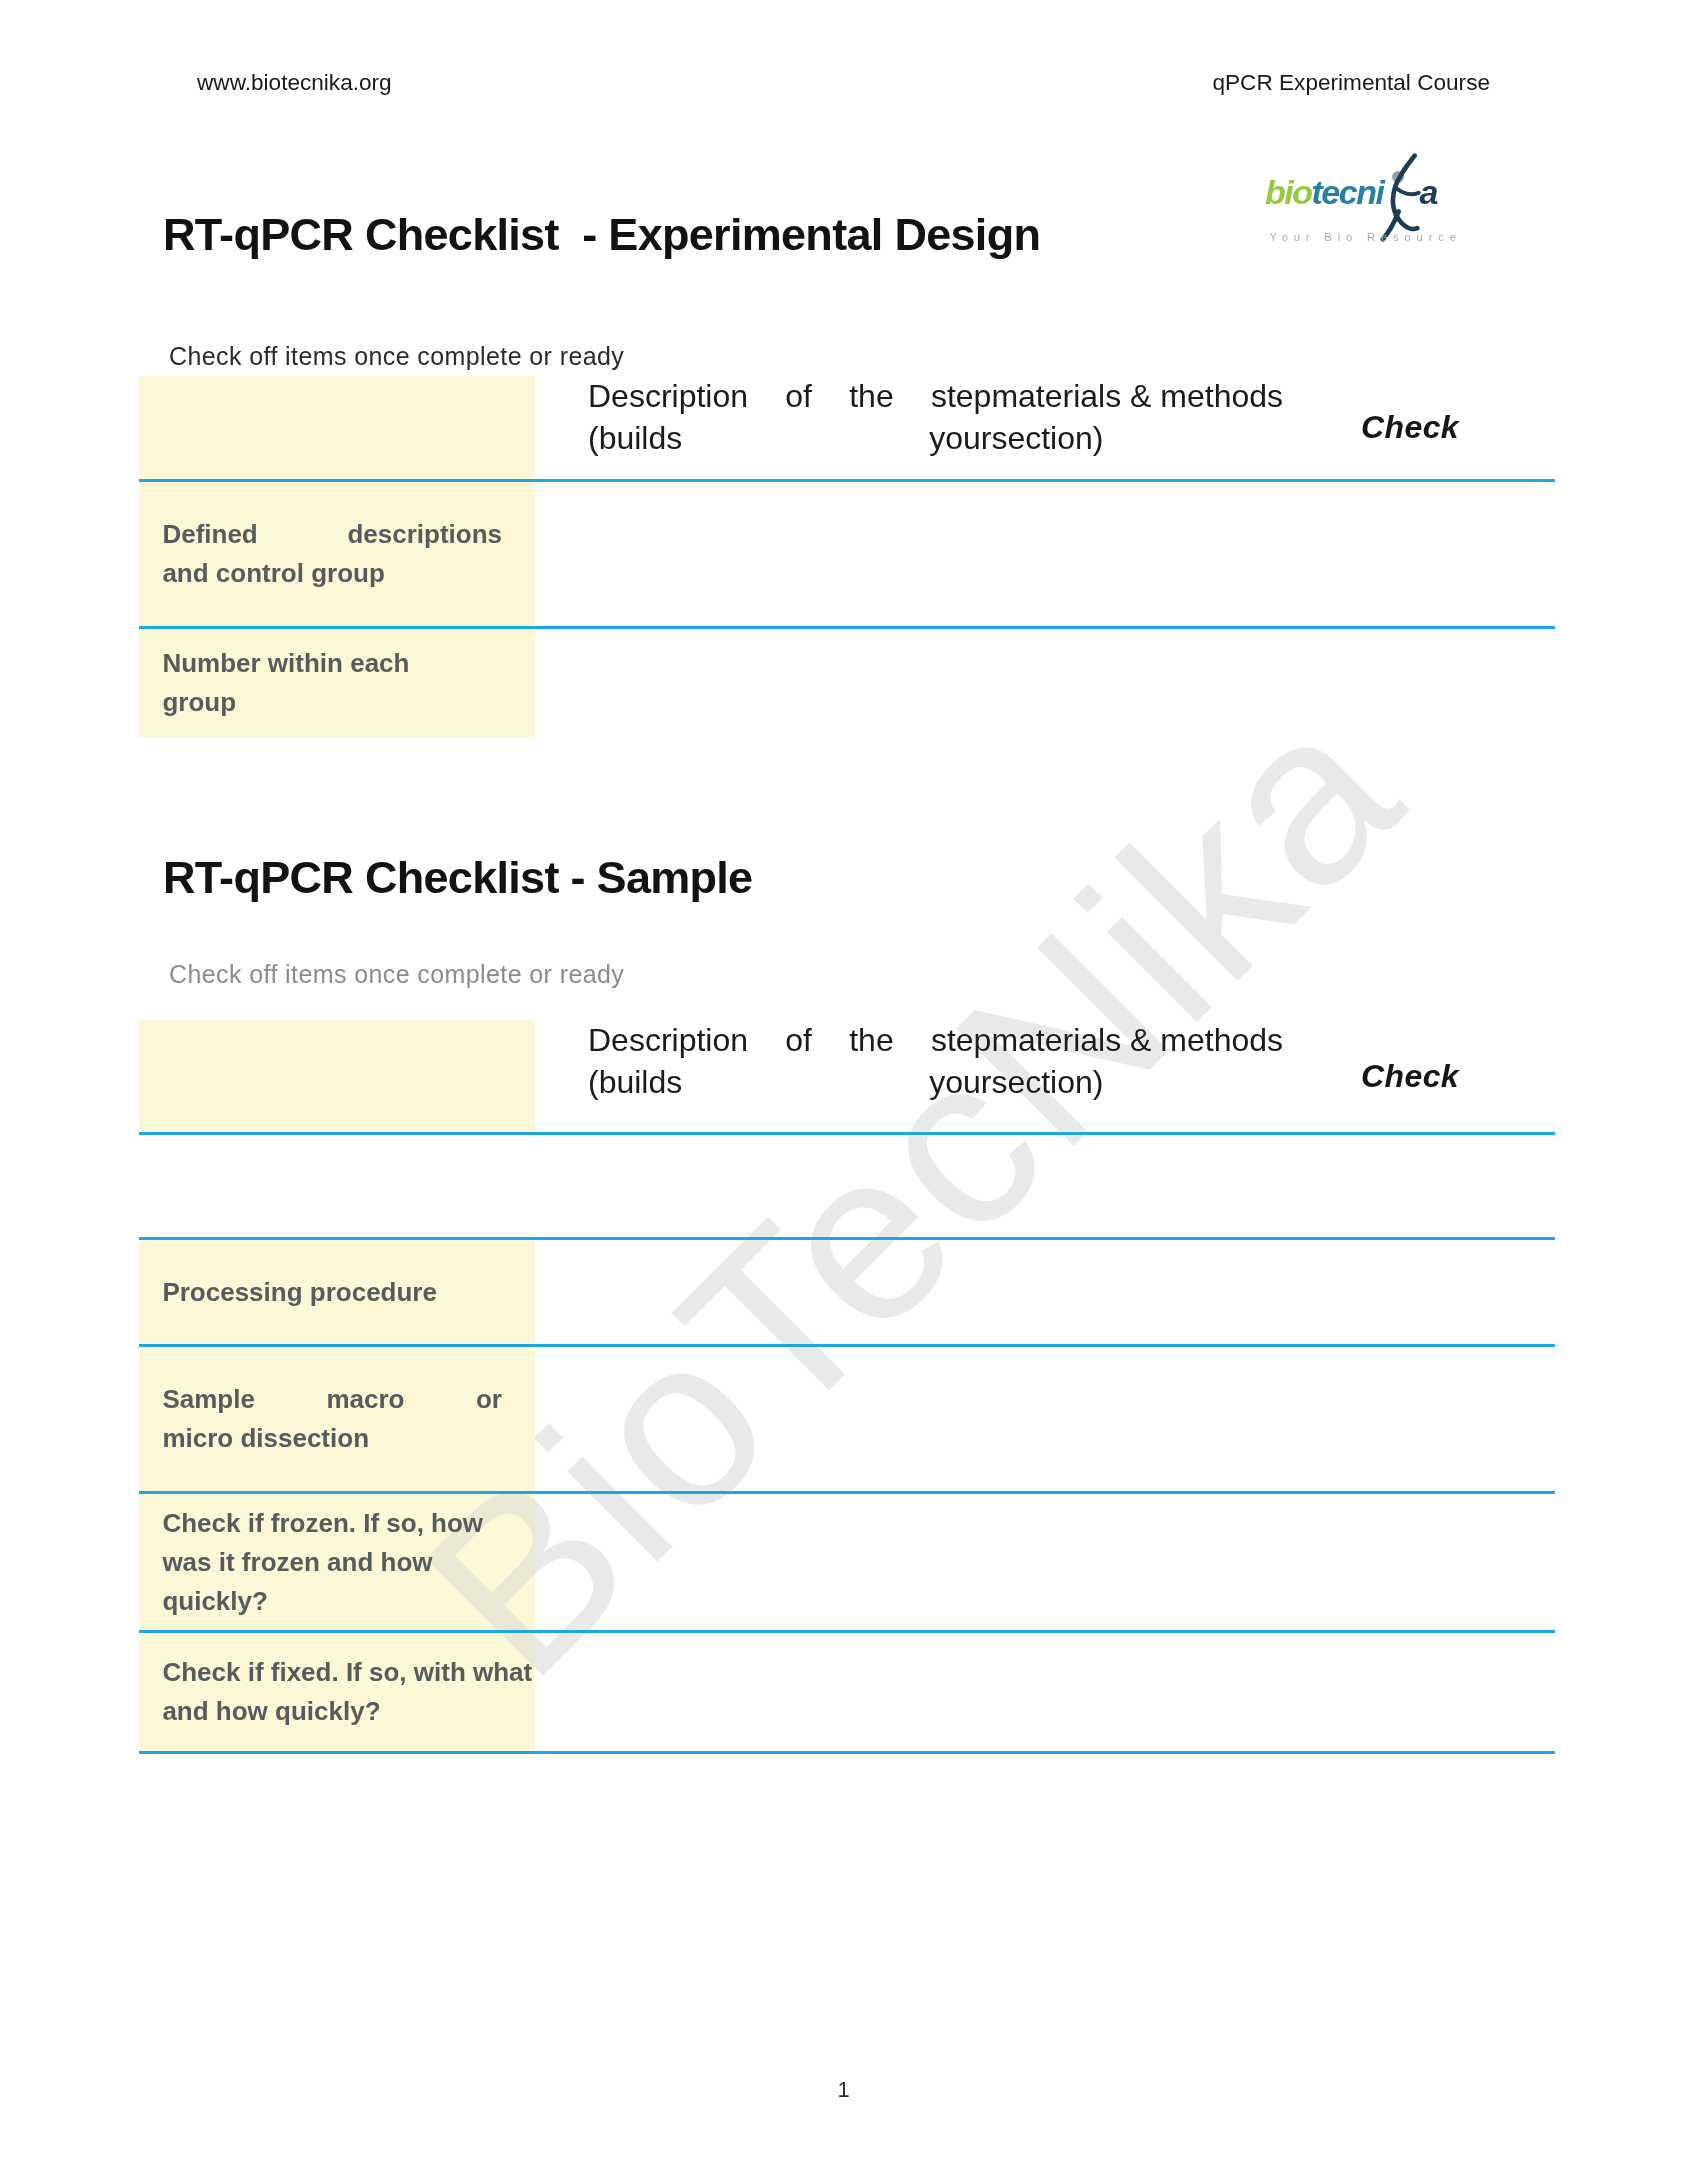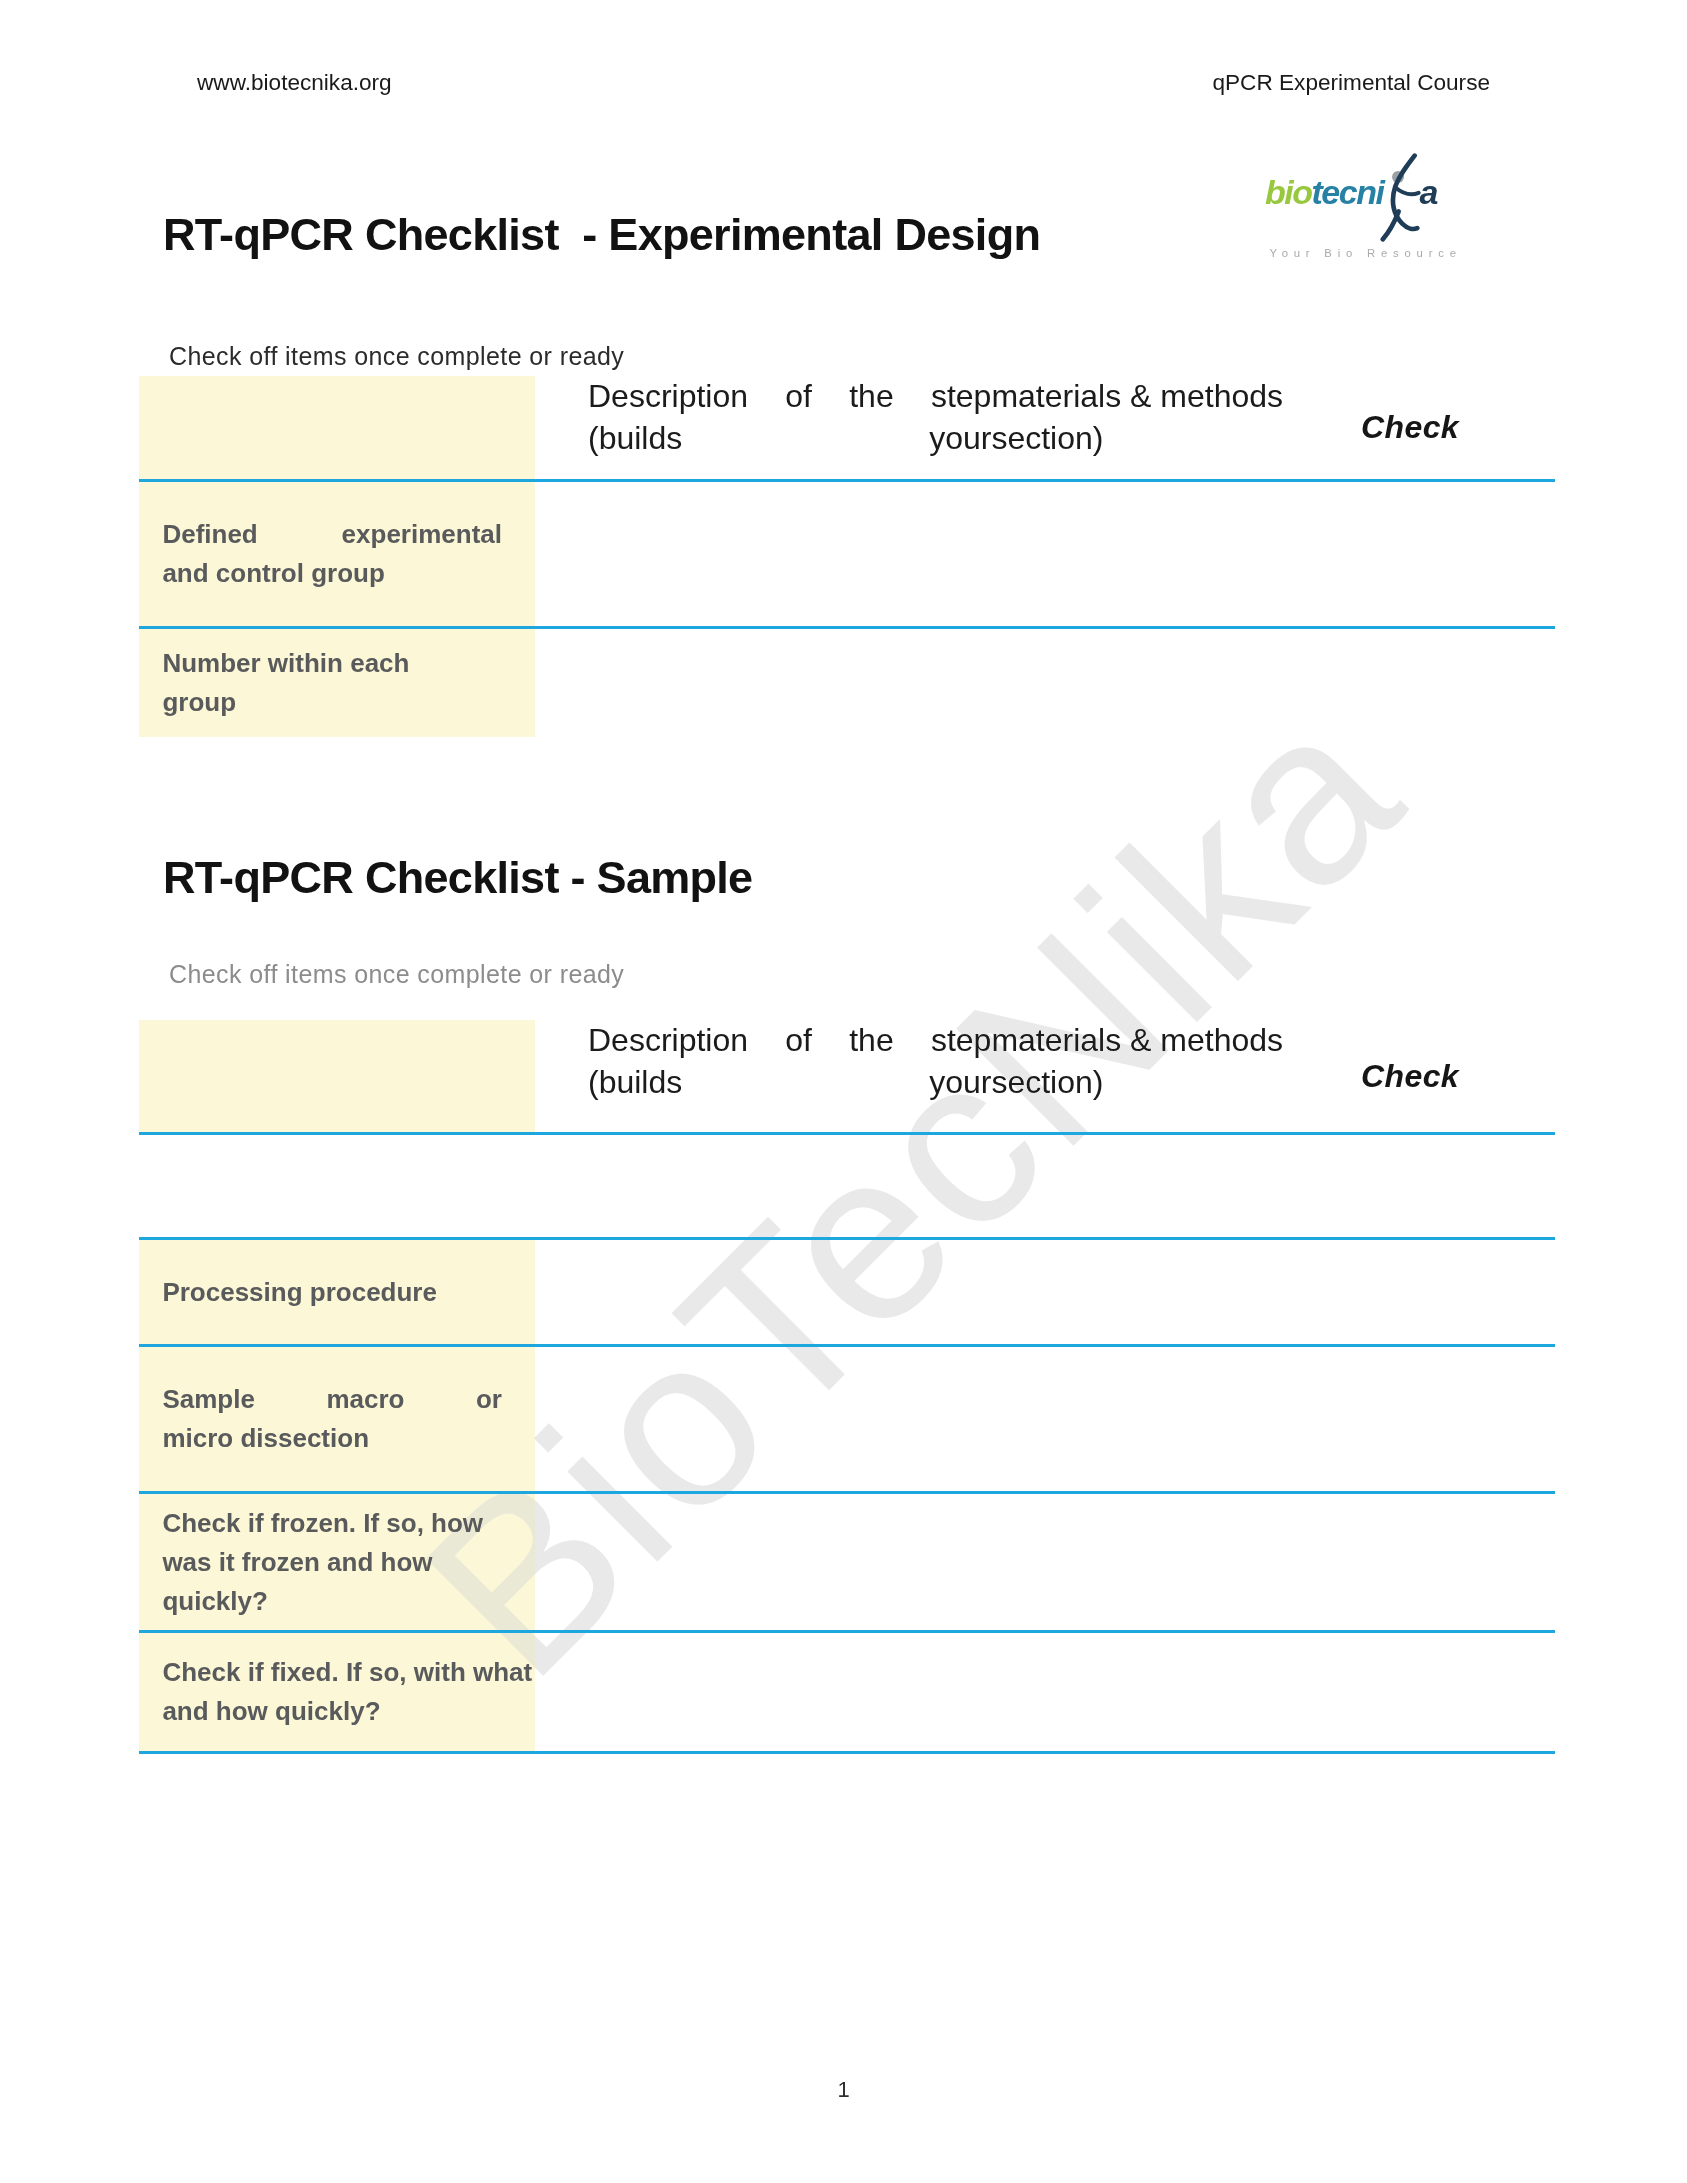--- a/index.html
+++ b/index.html
@@ -40,21 +40,21 @@
     position:absolute;left:1265px;top:175px;width:277px;
     display:flex;flex-direction:column;align-items:flex-start;
   }
   .logo-word{
     display:flex;align-items:flex-start;
     font-size:34px;font-weight:bold;letter-spacing:-1.5px;line-height:1;font-style:italic;
   }
   .logo-figure{height:93px;width:42px;margin:-22px -1.5px -14.6px -4.4px;}
   .logo-tagline{
     font-size:11.3px;letter-spacing:5.8px;color:#A9A9A9;
-    margin-top:16px;padding-left:4.4px;white-space:nowrap;
+    margin-top:0;padding-left:4.4px;white-space:nowrap;
   }
 
   
   .tbl{position:absolute;left:139px;width:1416px;}
   .tr{
     display:grid;grid-template-columns:396px 800px 220px;
     border-bottom:3.6px solid var(--blue);
     box-sizing:border-box;
   }
   .tr.no-line{border-bottom:none;}
@@ -136,21 +136,21 @@
         <div class="desc-line stretch">Description of the step (builds your</div>
         <div class="desc-line">materials &amp; methods section)</div>
       </div>
       <div class="cell-check">
         <span class="check-label">Check</span>
       </div>
     </div>
 
     <div class="tr" style="height:147px">
       <div class="cell-step">
-        <div class="label-line stretch">Defined experimental</div>
+        <div class="label-line stretch">Defined descriptions</div>
         <div class="label-line">and control group</div>
       </div>
       <div class="cell-desc"></div>
       <div class="cell-check"></div>
     </div>
 
     <div class="tr no-line" style="height:108px">
       <div class="cell-step">
         <div class="label-line">Number within each</div>
         <div class="label-line">group</div>

